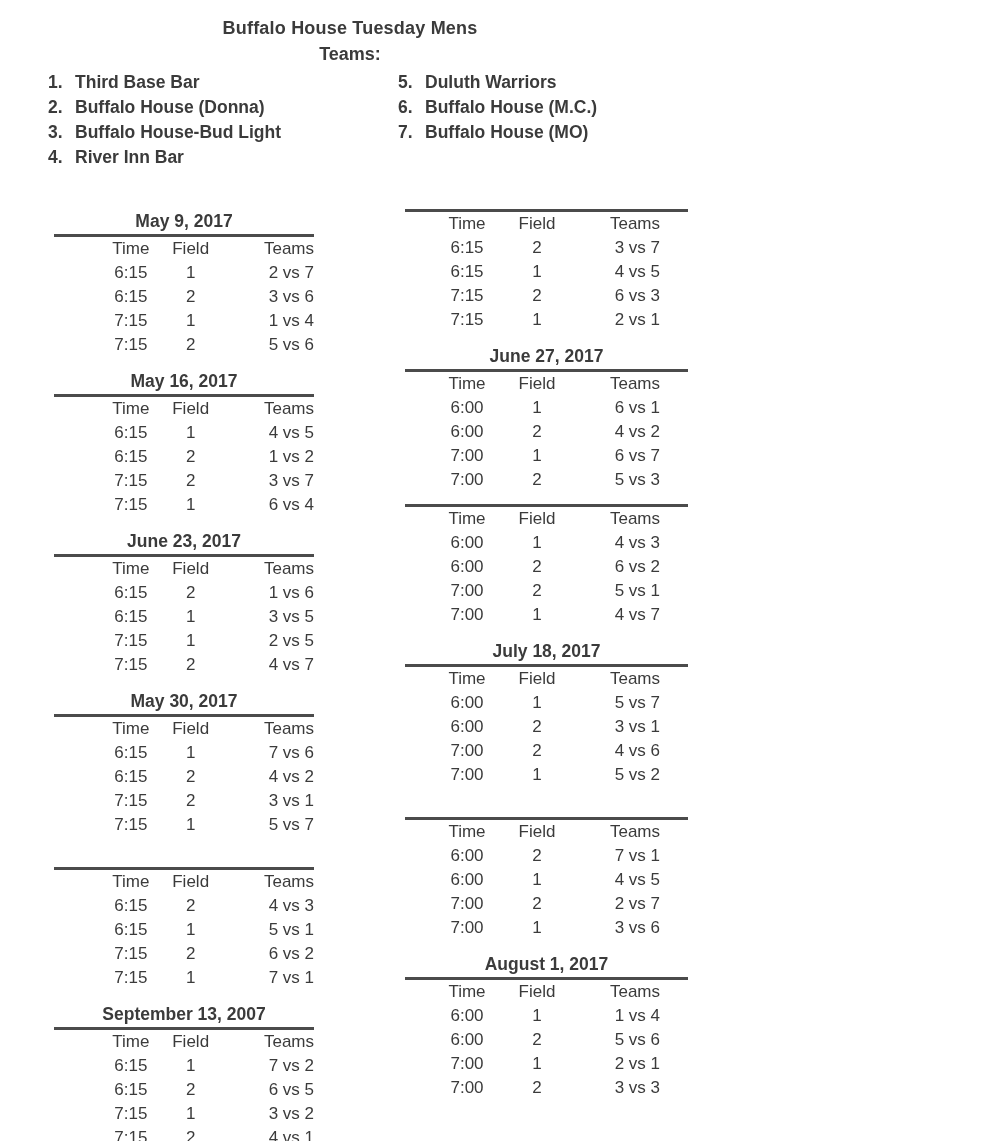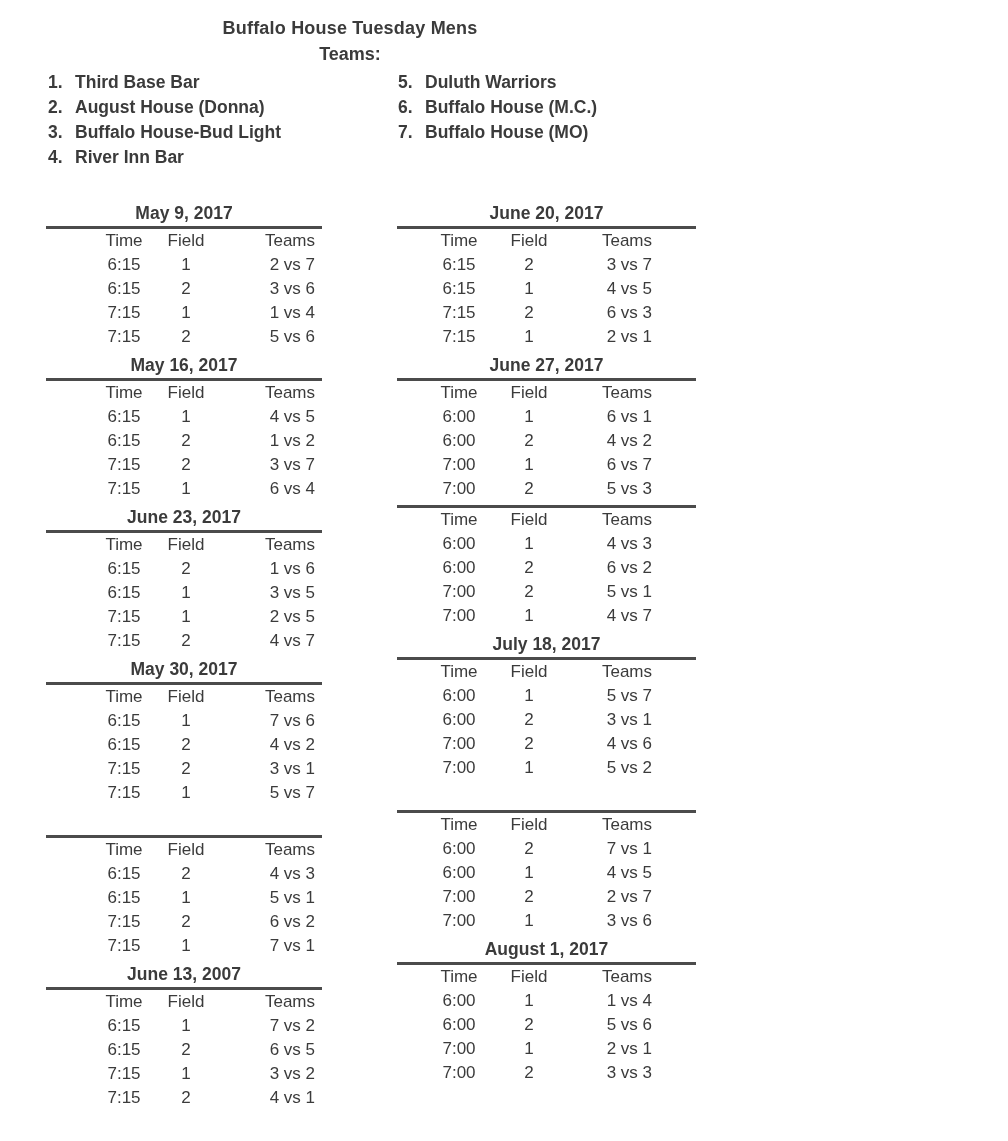--- a/index.html
+++ b/index.html
@@ -42,21 +42,21 @@
   .team-col { display: flex; flex-direction: column; }
   .team-col.tleft { width: 350px; }
   .team-item { height: 25px; line-height: 25px; display: flex; white-space: nowrap; }
   .team-num { width: 27px; }
 
   
   .grid { display: flex; margin-top: 27px; padding-left: 42px; }
   .sched-col.left  { width: 284px; margin-right: 67px; }
   .sched-col.right { width: 307px; }
 
-  .sched-table { margin: 4px; }
+  .sched-table { margin: 12px; }
   .sched-table.gap { margin-bottom: 30px; }
   .date {
     text-align: center;
     font-weight: bold;
     font-size: 17.5px;
     height: 25px;
     line-height: 25px;
     white-space: nowrap;
   }
   .rule { border-top: 3px solid #4b4b4b; height: 0; }
@@ -91,21 +91,21 @@
 
   <div class="teams">
     <div class="team-col tleft" id="teams-left">
   <div class="team-item">
     <span class="team-num">1.</span>
     <span class="team-name">Third Base Bar</span>
   </div>
 
   <div class="team-item">
     <span class="team-num">2.</span>
-    <span class="team-name">August House (Donna)</span>
+    <span class="team-name">Buffalo House (Donna)</span>
   </div>
 
   <div class="team-item">
     <span class="team-num">3.</span>
     <span class="team-name">Buffalo House-Bud Light</span>
   </div>
 
   <div class="team-item">
     <span class="team-num">4.</span>
     <span class="team-name">River Inn Bar</span>
@@ -274,21 +274,21 @@
             <span class="c3">6 vs 2</span>
           </div>
           <div class="trow">
             <span class="c1">7:15</span>
             <span class="c2">1</span>
             <span class="c3">7 vs 1</span>
           </div>
         </div>
 
   <div class="sched-table">
-    <div class="date">June 13, 2007</div>
+    <div class="date">September 13, 2007</div>
     <div class="rule"></div>
     <div class="trow thead">
       <span class="c1">Time</span>
       <span class="c2">Field</span>
       <span class="c3">Teams</span>
     </div>
   <div class="trow">
             <span class="c1">6:15</span>
             <span class="c2">1</span>
             <span class="c3">7 vs 2</span>
@@ -305,21 +305,20 @@
           </div>
           <div class="trow">
             <span class="c1">7:15</span>
             <span class="c2">2</span>
             <span class="c3">4 vs 1</span>
           </div>
         </div>
 </div>
     <div class="sched-col right" id="sched-right">
   <div class="sched-table">
-    <div class="date">June 20, 2017</div>
     <div class="rule"></div>
     <div class="trow thead">
       <span class="c1">Time</span>
       <span class="c2">Field</span>
       <span class="c3">Teams</span>
     </div>
   <div class="trow">
             <span class="c1">6:15</span>
             <span class="c2">2</span>
             <span class="c3">3 vs 7</span>

